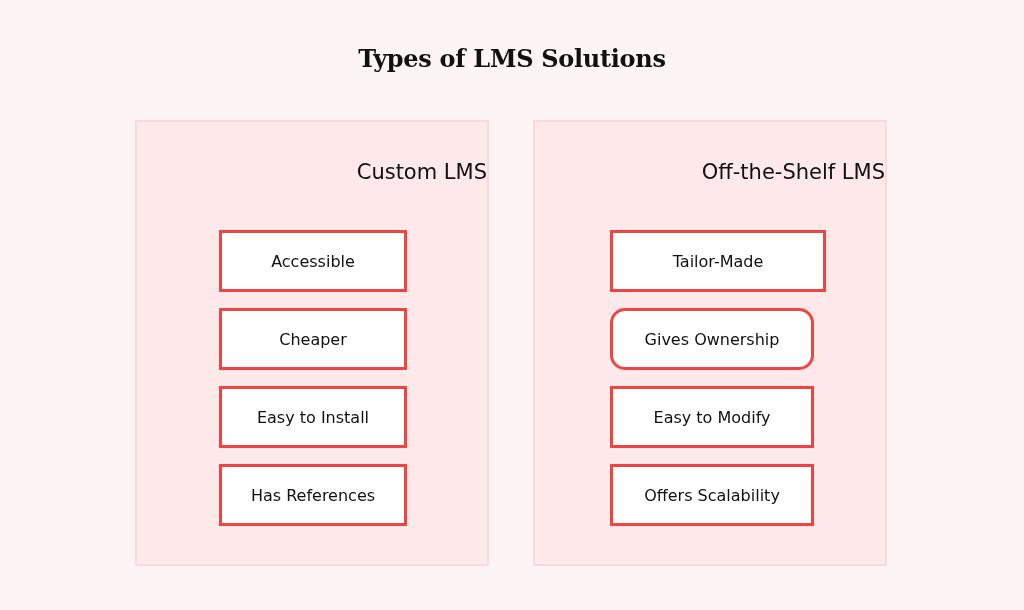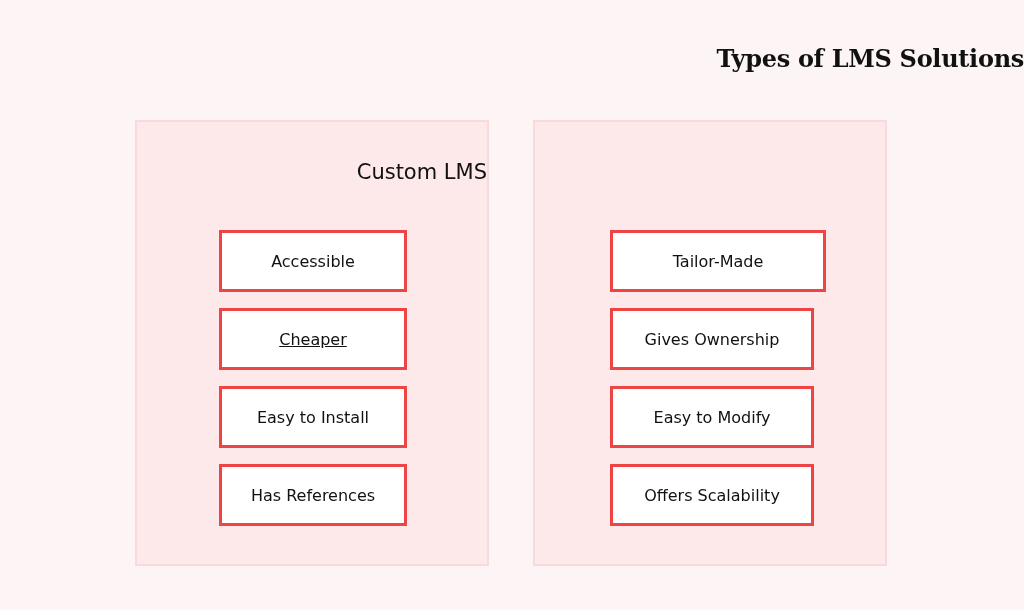--- a/index.html
+++ b/index.html
@@ -1,32 +1,33 @@
 <!DOCTYPE html>
 <html><head>
 <meta charset="utf-8">
 <style>
   html,body{margin:0;padding:0;}
   body{width:1024px;height:610px;background:#fdf5f5;position:relative;overflow:hidden;font-family:"DejaVu Sans",sans-serif;color:#111;}
-  .title{position:absolute;left:0;width:1024px;top:44px;text-align:right;font-family:"DejaVu Serif",serif;font-weight:bold;font-size:24px;letter-spacing:-0.3px;}
+  .title{position:absolute;left:0;width:1024px;top:44px;text-align:center;font-family:"DejaVu Serif",serif;font-weight:bold;font-size:24px;letter-spacing:-0.3px;}
   .panel{position:absolute;top:120px;width:354px;height:446px;background:#fde8ea;border:2px solid #f8d9dc;box-sizing:border-box;}
   .panel-title{position:absolute;left:0;right:0;top:38px;text-align:right;font-size:21px;}
   .item{position:absolute;height:62px;background:#ffffff;border:3px solid #ef4444;box-sizing:border-box;display:flex;align-items:center;justify-content:center;font-size:16px;}
 </style>
 </head>
 <body>
 
 <div class="title">Types of LMS Solutions</div>
 
 <div class="panel" style="left:135px;">
   <div class="panel-title">Custom LMS</div>
   <div class="item" style="left:82px;top:108px;width:188px;">Accessible</div>
-  <div class="item" style="left:82px;top:186px;width:188px;text-decoration:underline;">Cheaper</div>
+  <div class="item" style="left:82px;top:186px;width:188px;">Cheaper</div>
   <div class="item" style="left:82px;top:264px;width:188px;">Easy to Install</div>
   <div class="item" style="left:82px;top:342px;width:188px;">Has References</div>
 </div>
 
 <div class="panel" style="left:533px;">
+  <div class="panel-title">Off-the-Shelf LMS</div>
   <div class="item" style="left:75px;top:108px;width:216px;">Tailor-Made</div>
-  <div class="item" style="left:75px;top:186px;width:204px;">Gives Ownership</div>
+  <div class="item" style="left:75px;top:186px;width:204px;border-radius:15px;">Gives Ownership</div>
   <div class="item" style="left:75px;top:342px;width:204px;">Offers Scalability</div>
   <div class="item" style="left:75px;top:264px;width:204px;">Easy to Modify</div>
 </div>
 
 </body></html>

